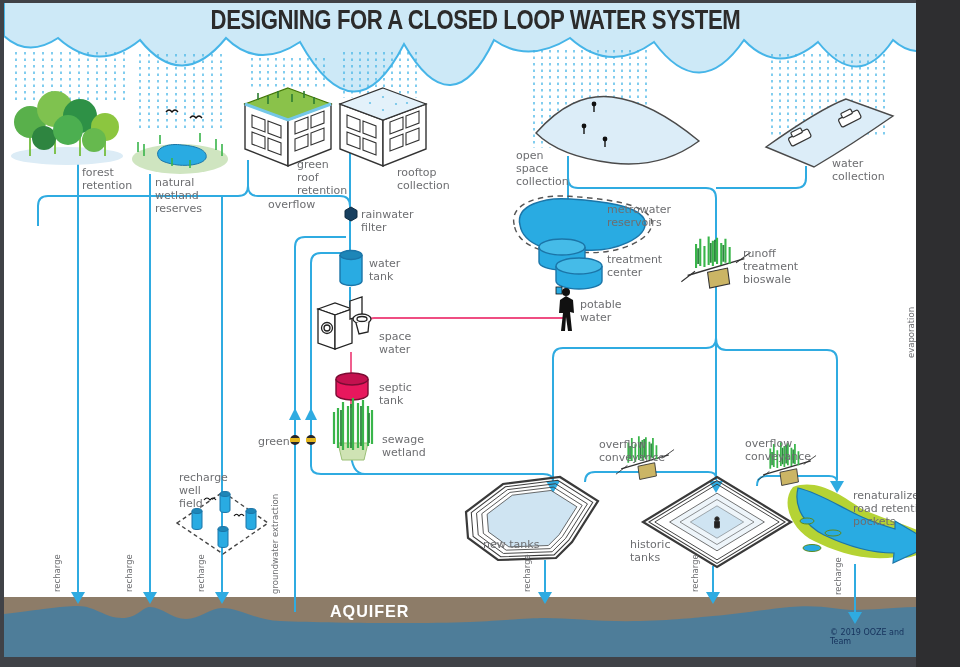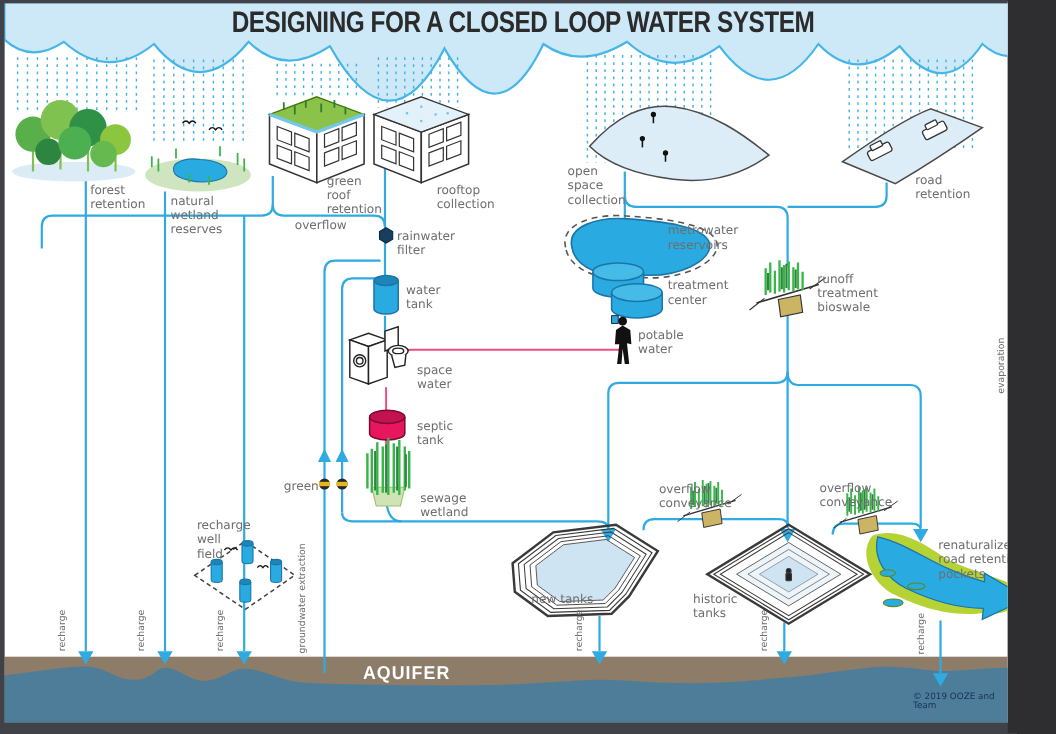--- a/index.html
+++ b/index.html
@@ -286,30 +286,30 @@
   </g>
 </svg>
 
   <div class="title">DESIGNING FOR A CLOSED LOOP WATER SYSTEM</div>
 
   <div class="lbl" style="left:82px;top:167px;width:44px">forest retention</div>
   <div class="lbl" style="left:155px;top:177px;width:40px">natural wetland reserves</div>
   <div class="lbl" style="left:297px;top:159px;width:48px">green roof retention</div>
   <div class="lbl" style="left:397px;top:167px;width:44px">rooftop collection</div>
   <div class="lbl" style="left:516px;top:150px;width:50px">open space collection</div>
-  <div class="lbl" style="left:832px;top:158px;width:44px">road retention</div>
+  <div class="lbl" style="left:832px;top:158px;width:44px">water collection</div>
   <div class="lbl" style="left:268px;top:199px;width:50px">overflow</div>
   <div class="lbl" style="left:361px;top:209px;width:44px">rainwater filter</div>
   <div class="lbl" style="left:369px;top:258px;width:30px">water tank</div>
   <div class="lbl" style="left:607px;top:204px;width:52px">metrowater reservoirs</div>
   <div class="lbl" style="left:607px;top:254px;width:48px">treatment center</div>
   <div class="lbl" style="left:580px;top:299px;width:70px">potable water</div>
   <div class="lbl" style="left:379px;top:331px;width:60px">space water</div>
   <div class="lbl" style="left:379px;top:382px;width:60px">septic tank</div>
-  <div class="lbl" style="left:382px;top:447px;width:42px">sewage wetland</div>
+  <div class="lbl" style="left:382px;top:434px;width:42px">sewage wetland</div>
   <div class="lbl" style="left:258px;top:436px;width:34px">green</div>
   <div class="lbl" style="left:743px;top:248px;width:80px">runoff treatment bioswale</div>
   <div class="lbl" style="left:179px;top:472px;width:44px">recharge well field</div>
   <div class="lbl" style="left:599px;top:439px;width:95px">overflow conveyance</div>
   <div class="lbl" style="left:745px;top:438px;width:95px">overflow conveyance</div>
   <div class="lbl" style="left:483px;top:539px;width:60px">new tanks</div>
   <div class="lbl" style="left:630px;top:539px;width:70px">historic tanks</div>
   <div class="lbl" style="left:853px;top:490px;width:88px">renaturalized road retention pockets</div>
 
   <div class="vlabel" style="left:63px;top:582px">recharge</div>

